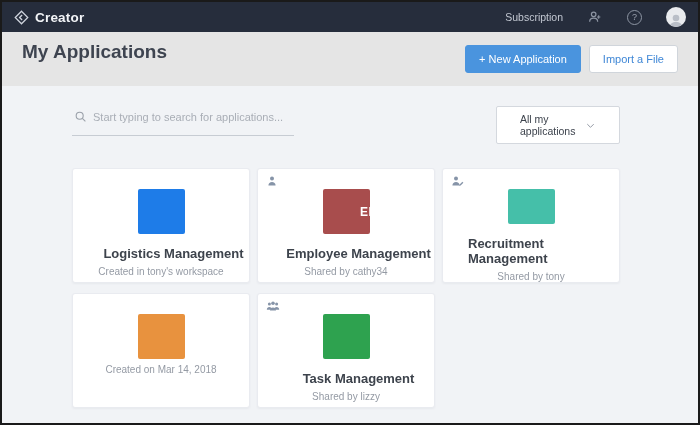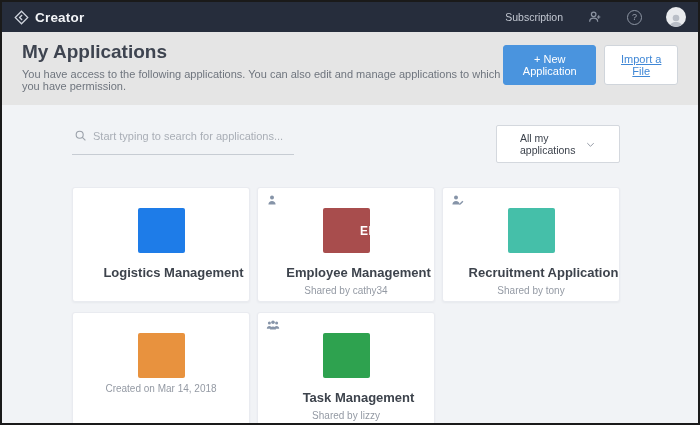--- a/index.html
+++ b/index.html
@@ -32,21 +32,21 @@
   
   .page-header {
     background:#e5e5e5; padding:9px 20px 13px 20px; display:flex;
     justify-content:space-between; align-items:flex-start; flex:0 0 auto;
   }
   .page-title { font-size:19px; font-weight:600; color:#3e4450; }
   .page-subtitle { font-size:11px; color:#6f757e; margin-top:5px; }
   .header-actions { display:flex; gap:8px; margin-top:4px;align-items:flex-end; }
   .btn { font-size:11px; border-radius:3px; padding:7px 13px; cursor:pointer; border:1px solid transparent; font-family:inherit; }
   .btn-primary { background:#4a94de; color:#fff; border-color:#4a94de; }
-  .btn-secondary { background:#fff; color:#3f87d6; border-color:#d0d5db;text-decoration:underline; }
+  .btn-secondary { background:#fff; color:#3f87d6; border-color:#d0d5db; }
   
   .content { background:#f1f3f6; flex:1 1 auto; padding:20px 0 0 70px; }
   .content-inner { width:548px; }
   .toolbar { display:flex; justify-content:space-between; align-items:flex-start; }
   .search { width:222px; display:flex; align-items:center; gap:6px;
     border-bottom:1px solid #c7ccd3; padding:4px 2px 12px 2px; }
   .search input {
     border:none; outline:none; background:transparent; font-size:11px; width:100%;
     color:#4a505a; font-family:inherit;
   }
@@ -102,21 +102,20 @@
           <circle cx="12" cy="7" r="5"></circle>
           <path d="M2 22c0-6 4.5-9 10-9s10 3 10 9z"></path>
         </svg>
       </span>
     </div>
   </header>
 
   <section class="page-header">
     <div>
       <h1 class="page-title">My Applications</h1>
-      <p class="page-subtitle">You have access to the following applications. You can also edit and manage applications to which you have permission.</p>
     </div>
     <div class="header-actions">
       <button class="btn btn-primary">+ New Application</button>
       <button class="btn btn-secondary">Import a File</button>
     </div>
   </section>
 
   <section class="content">
     <div class="content-inner">
       <div class="toolbar">
@@ -143,20 +142,21 @@
 
     <div class="tile" style="background: rgb(30, 124, 232);">
               <svg width="24" height="24" viewBox="0 0 24 24" fill="#fff">
                 <rect x="10.5" y="3" width="8" height="4.6" rx="0.8"></rect>
                 <rect x="14.7" y="7.6" width="1.7" height="9"></rect>
                 <rect x="4.6" y="10" width="7" height="6.6" rx="0.8"></rect>
                 <rect x="3.5" y="16.6" width="15" height="2" rx="1"></rect>
               </svg>
             </div>
     <div class="app-name">Logistics Management</div>
+    <div class="app-meta">Created in tony's workspace</div>
   </div>
 
   <div class="card">
     <span class="badge">
               <svg width="12" height="12" viewBox="0 0 12 12" fill="#8694a8">
                 <circle cx="6" cy="3.4" r="2"></circle>
                 <path d="M2.4 10.4 c0-2.3 1.6-3.5 3.6-3.5 s3.6 1.2 3.6 3.5 z"></path>
               </svg>
             </span>
     <div class="tile" style="background: rgb(168, 77, 77);">EM</div>
@@ -171,21 +171,21 @@
                 <path d="M1.4 10.4 c0-2.3 1.6-3.5 3.6-3.5 s3.6 1.2 3.6 3.5 z"></path>
                 <path d="M8.6 9.6 l2.8-2.8 1 1 -2.8 2.8 -1.4 .4 z"></path>
               </svg>
             </span>
     <div class="tile" style="background: rgb(69, 191, 169);">
               <svg width="24" height="24" viewBox="0 0 24 24" fill="#fff">
                 <polygon points="9.4,4 14.6,4 13.3,7.3 10.7,7.3"></polygon>
                 <polygon points="10.7,7.3 13.3,7.3 15.3,14.6 12,18.8 8.7,14.6"></polygon>
               </svg>
             </div>
-    <div class="app-name">Recruitment Application</div>
+    <div class="app-name">Recruitment Management</div>
     <div class="app-meta">Shared by tony</div>
   </div>
 
   <div class="card">
 
     <div class="tile" style="background: rgb(232, 146, 62);">
               <svg width="26" height="26" viewBox="0 0 24 24" fill="none" stroke="#fff" stroke-width="1.4" stroke-linejoin="round">
                 <path d="M3.5 4.8 h2.4 l2 9.6 h9 l2.1-7.2 H6.6"></path>
                 <circle cx="9.3" cy="17.6" r="1.35"></circle>
                 <circle cx="15.9" cy="17.6" r="1.35"></circle>

